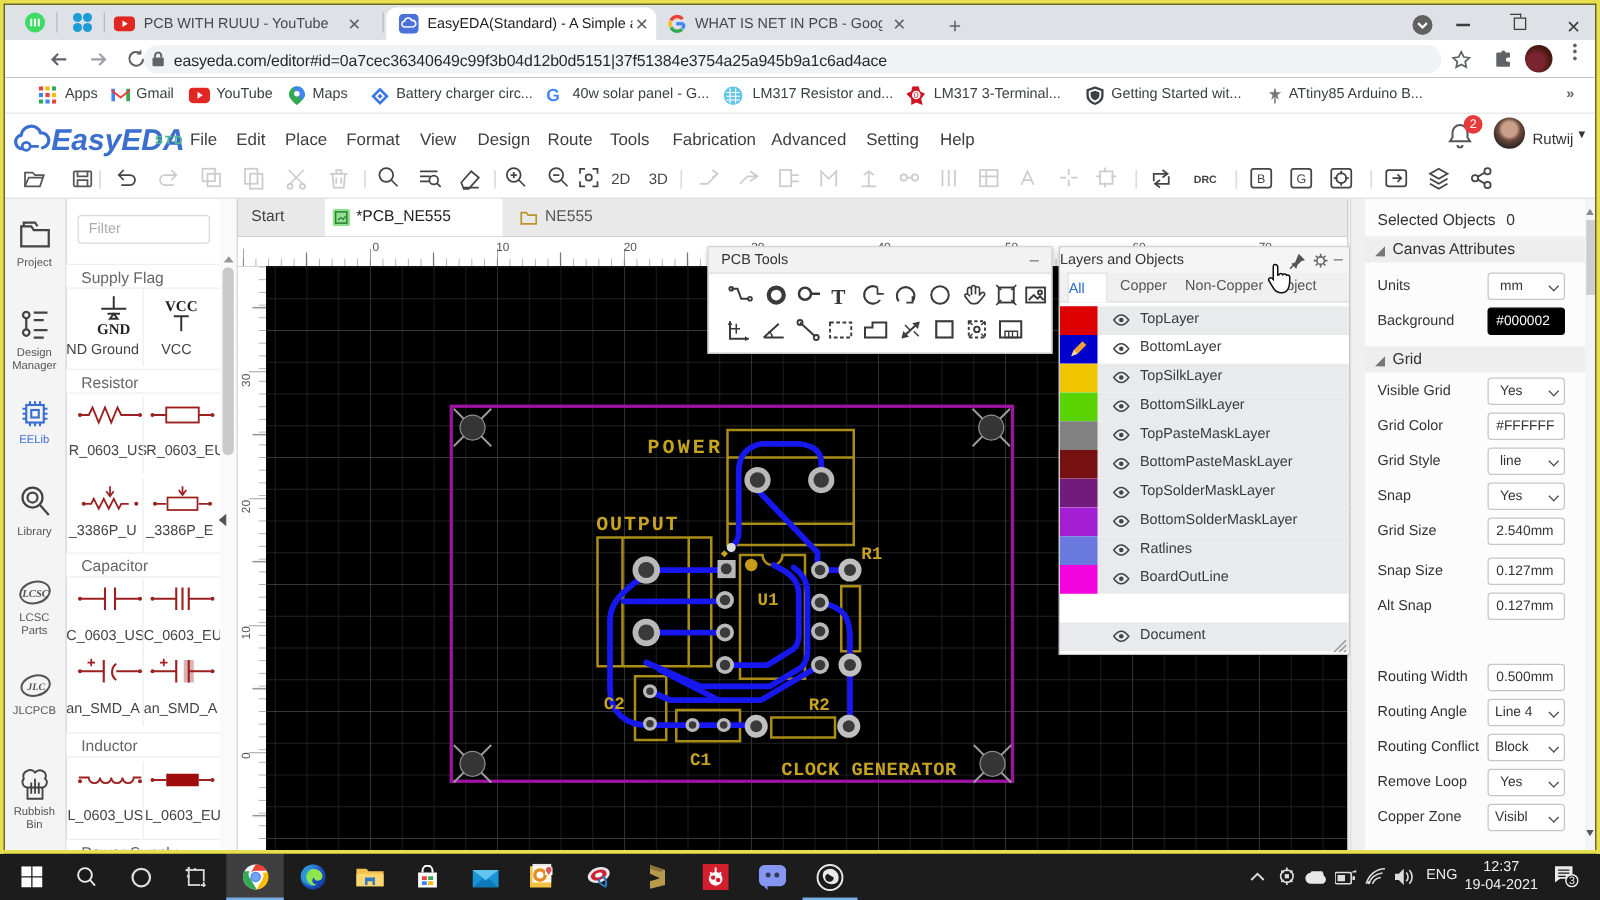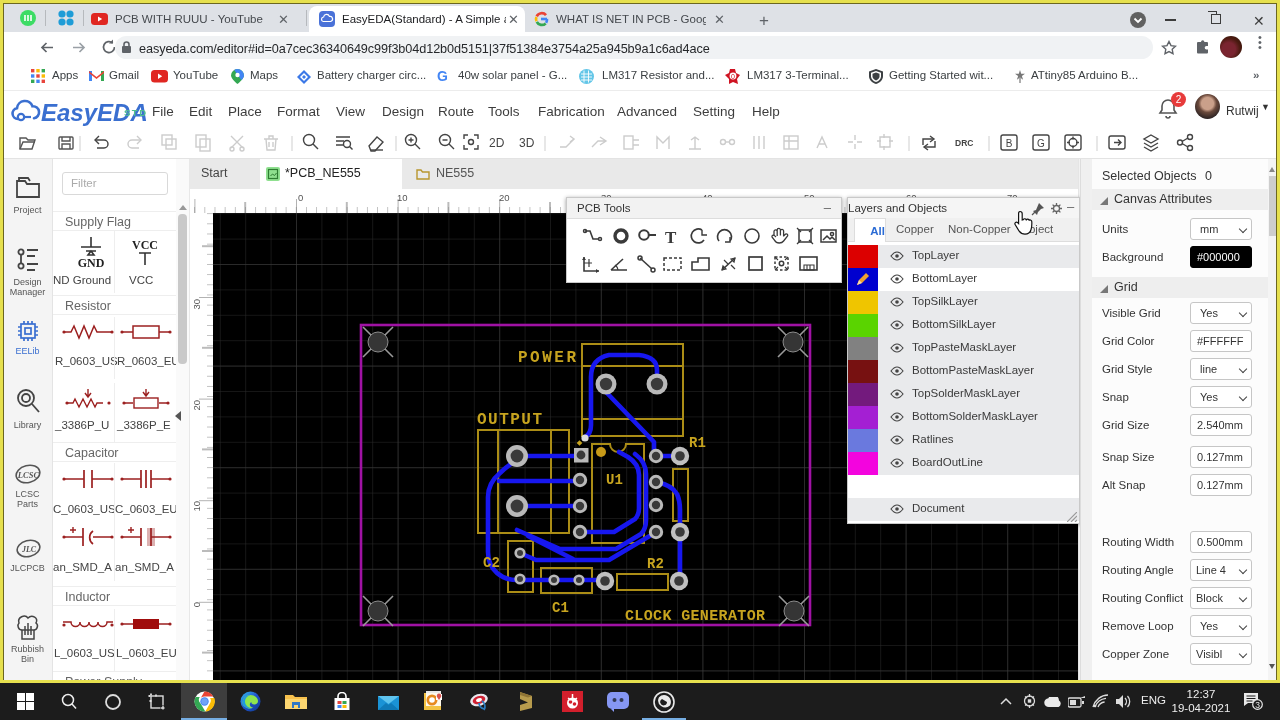--- a/index.html
+++ b/index.html
@@ -818,21 +818,21 @@
         <path d="M8 1l5 5-3 1-3 3-1 3-4-4 3-1z" fill="#555"></path>
         <path d="M4 10l-3 3" stroke="#555" stroke-width="1.3"></path>
       </svg>
   <svg class="abs" style="left:202px;top:4px" width="13" height="13" viewBox="0 0 13 13" fill="none" stroke="#666" stroke-width="1.3">
         <circle cx="6.5" cy="6.5" r="3"></circle>
         <path d="M6.5 1v2M6.5 10v2M1 6.5h2M10 6.5h2M2.6 2.6L4 4M9 9l1.4 1.4M2.6 10.4L4 9M9 4l1.4-1.4"></path>
       </svg>
   <div class="abs" style="left:219px;top:1px;font-size:13px;color:#666;">–</div>
 
   <div class="abs" style="left:0;top:20px;width:231px;height:24px;background:#f0f0f0;border-bottom:1px solid #ddd;"></div>
-  <div class="abs" style="left:6px;top:20px;width:32px;height:24px;background:#fff;border:1px solid #ddd;border-bottom:none;font-size:11.5px;font-weight:bold;color:#2a6bd4;text-align:right;line-height:24px;">All</div>
+  <div class="abs" style="left:6px;top:20px;width:32px;height:24px;background:#fff;border:1px solid #ddd;border-bottom:none;font-size:11.5px;font-weight:normal;color:#2a6bd4;text-align:left;line-height:24px;">All</div>
   <div class="abs" style="left:48px;top:25px;font-size:11.5px;color:#555;">Copper</div>
   <div class="abs" style="left:100px;top:25px;font-size:11.5px;color:#555;">Non-Copper</div>
   <div class="abs" style="left:172px;top:25px;font-size:11.5px;color:#555;">Object</div>
 
   <div class="lrow" style="top:47px">
         <div class="sw" style="background:#dc0000"></div>
         <svg class="eye" viewBox="0 0 14 10">
           <path d="M1 5q6-8 12 0q-6 8-12 0z" fill="none" stroke="#444" stroke-width="1.2"></path>
           <circle cx="7" cy="5" r="1.8" fill="#444"></circle>
         </svg>
@@ -931,21 +931,21 @@
 </div>
 
 <div class="abs" style="left:1080px;top:159px;width:12px;height:521px;background:#f0f0f0;border-left:1px solid #ddd;"></div>
 <div class="abs" id="rp">
   <div class="abs" style="left:10px;top:10px;font-size:12.5px;color:#333;">Selected Objects</div>
   <div class="abs" style="left:113px;top:10px;font-size:12.5px;color:#333;">0</div>
   <div class="rph" style="top:30px"><span class="tri"></span>Canvas Attributes</div>
   <div class="rlab" style="top:64px">Units</div>
       <div class="rbox" style="top:59px">mm<span class="chev"></span></div>
   <div class="rlab" style="top:92px">Background</div>
-      <div class="rbox" style="top:87px;background:#000;color:#fff;border-color:#000;padding-left:6px;">#000000</div>
+      <div class="rbox" style="top:87px;background:#000;color:#fff;border-color:#000;padding-left:6px;">#000002</div>
   <div class="rph" style="top:118px"><span class="tri"></span>Grid</div>
   <div class="rlab" style="top:148px">Visible Grid</div>
       <div class="rbox" style="top:143px">Yes<span class="chev"></span></div>
   <div class="rlab" style="top:176px">Grid Color</div>
       <div class="rbox" style="top:171px;padding-left:6px;">#FFFFFF</div>
   <div class="rlab" style="top:204px">Grid Style</div>
       <div class="rbox" style="top:199px">line<span class="chev"></span></div>
   <div class="rlab" style="top:232px">Snap</div>
       <div class="rbox" style="top:227px">Yes<span class="chev"></span></div>
   <div class="rlab" style="top:260px">Grid Size</div>

